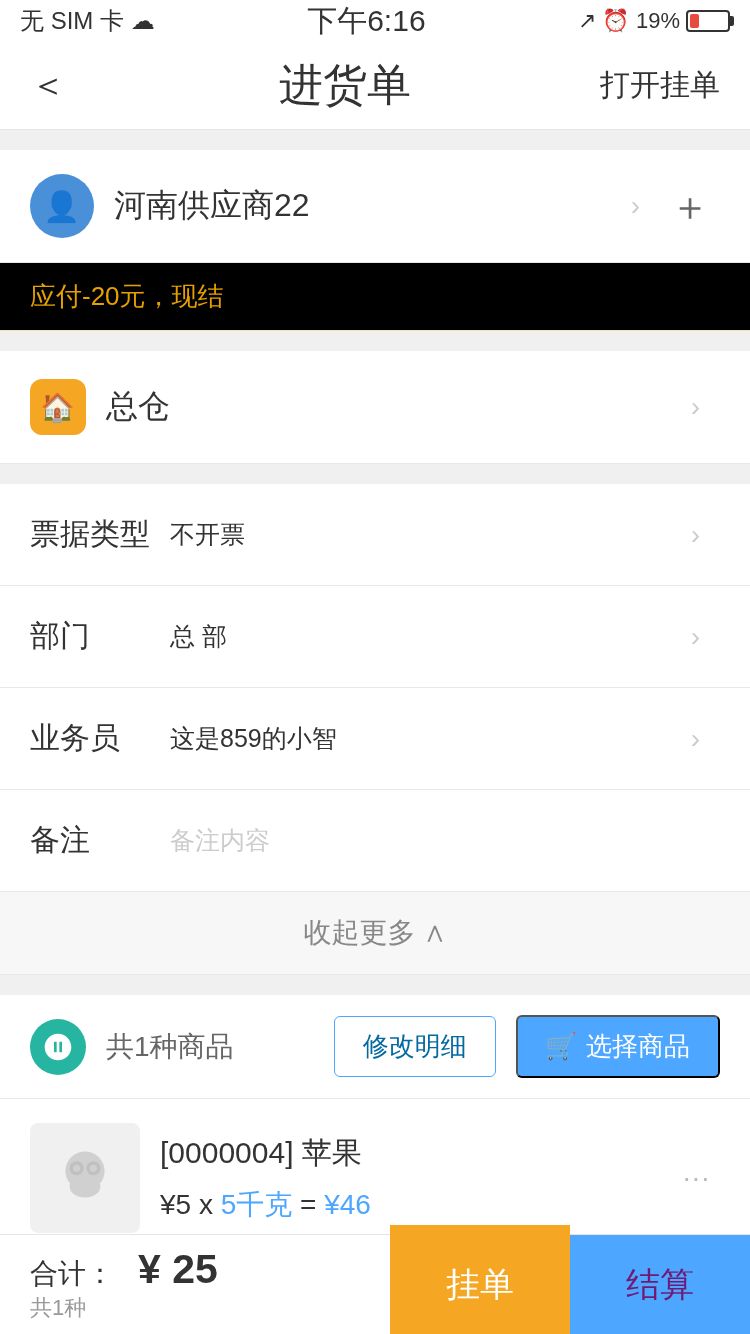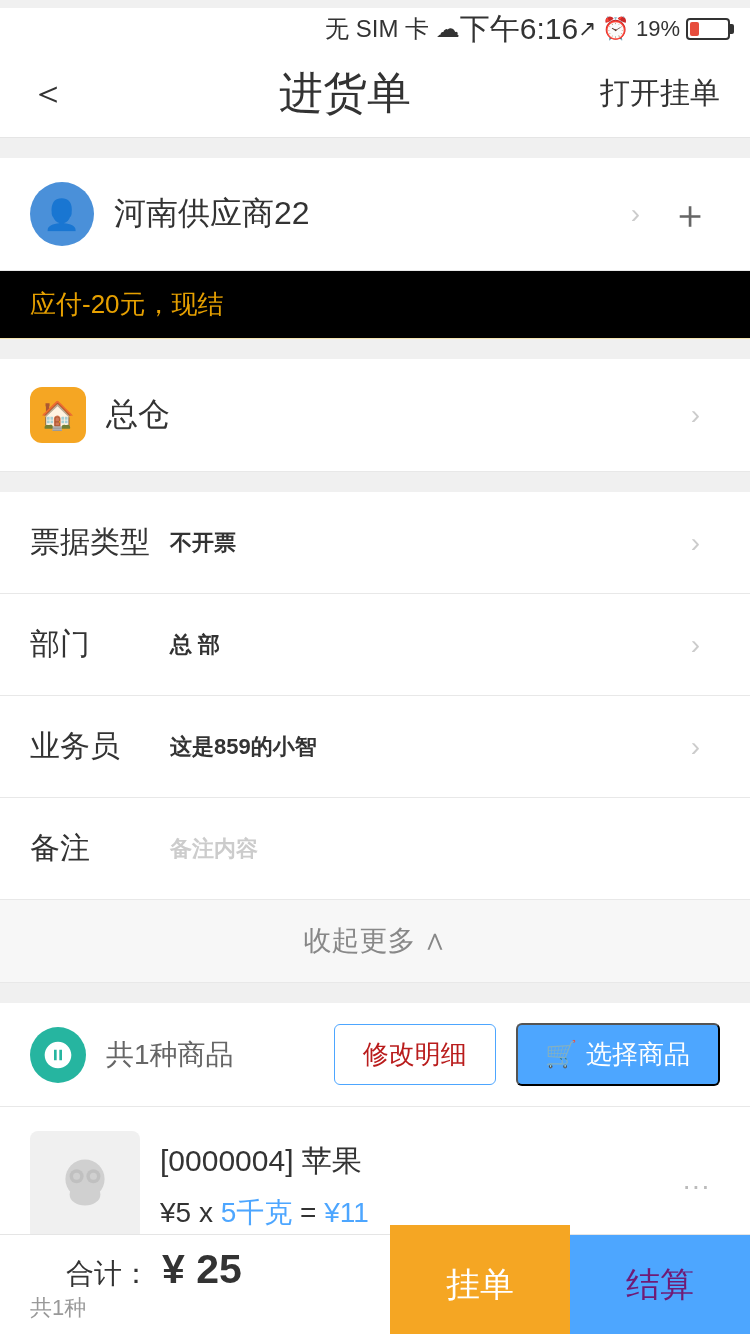--- a/index.html
+++ b/index.html
@@ -13,25 +13,24 @@
       color: #333;
     }
 
     
     .status-bar {
       width: 750px;
       height: 42px;
       background: #fff;
       display: flex;
       align-items: center;
-      justify-content: flex-end;
+      justify-content: space-between;
       padding: 16px 20px;
       font-size: 24px;
       color: #333;
-      margin-top: 8px;
     }
     .status-left { display: flex; align-items: center; gap: 8px; }
     .status-center { font-size: 30px; font-weight: 500; }
     .status-right { display: flex; align-items: center; gap: 6px; font-size: 22px; }
     .battery {
       width: 44px; height: 22px; border: 2px solid #333; border-radius: 4px;
       position: relative; display: inline-flex; align-items: center; padding: 2px;
     }
     .battery::after {
       content: ''; position: absolute; right: -6px; top: 50%; transform: translateY(-50%);
@@ -124,21 +123,21 @@
       display: flex;
       align-items: center;
       padding: 30px 30px;
       border-bottom: 1px solid #e8e8e8;
       cursor: pointer;
     }
     .form-label {
       font-size: 30px; color: #333; width: 140px; flex-shrink: 0;
     }
     .form-value {
-      flex: 1; font-size: 22px; color: #333; font-weight: bold;
+      flex: 1; font-size: 25px; color: #333;
     }
     .form-value.placeholder {
       color: #ccc;
     }
 
     
     .collapse-row {
       width: 750px;
       background: #f7f7f7;
       display: flex;
@@ -164,21 +163,21 @@
     }
     .product-icon {
       width: 56px; height: 56px; border-radius: 50%; background: #26b5a0;
       display: flex; align-items: center; justify-content: center;
       flex-shrink: 0;
     }
     .product-count {
       flex: 1; font-size: 28px; color: #666;
     }
     .btn-outline {
-      border: 1.5px solid #4da6ff; color: #b91c1c; background: #fff;
+      border: 1.5px solid #4da6ff; color: #0369a1; background: #fff;
       font-size: 26px; padding: 12px 28px; border-radius: 6px;
       cursor: pointer;
     }
     .btn-solid {
       background: #4da6ff; color: #fff;
       font-size: 26px; padding: 12px 28px; border-radius: 6px;
       cursor: pointer; display: flex; align-items: center; gap: 8px;
     }
 
     
@@ -223,21 +222,21 @@
     }
     .total-section {
       flex: 1;
       padding: 0 30px;
       display: flex;
       flex-direction: column;
       justify-content: center;
     }
     .total-label {
       font-size: 28px; color: #333;
-      display: flex; align-items: baseline; gap: 12px; margin-left: 36px;
+      display: flex; align-items: baseline; gap: 24px;
     }
     .total-amount {
       font-size: 41px; font-weight: 600; color: #333;
     }
     .total-count {
       font-size: 22px; color: #999;
     }
     .btn-hangsingle {
       width: 180px; height: 120px;
       background: #f5a623; color: #fff;
@@ -355,21 +354,21 @@
       <circle cx="38" cy="36" r="10" fill="#555"></circle>
       <circle cx="62" cy="36" r="10" fill="#555"></circle>
       <circle cx="38" cy="36" r="5" fill="#888"></circle>
       <circle cx="62" cy="36" r="5" fill="#888"></circle>
       <ellipse cx="50" cy="62" rx="22" ry="16" fill="#888"></ellipse>
     </svg>
   </div>
   <div class="product-info">
     <div class="product-name">[0000004] 苹果</div>
     <div class="product-price">
-      <span>¥5 x </span><span class="price-highlight">5千克</span><span> = </span><span class="price-highlight">¥11</span>
+      <span>¥5 x </span><span class="price-highlight">5千克</span><span> = </span><span class="price-highlight">¥46</span>
     </div>
   </div>
   <div class="product-more">···</div>
 </div>
 
 <div class="spacer-bottom"></div>
 
 <div class="bottom-bar">
   <div class="total-section">
     <div class="total-label">

